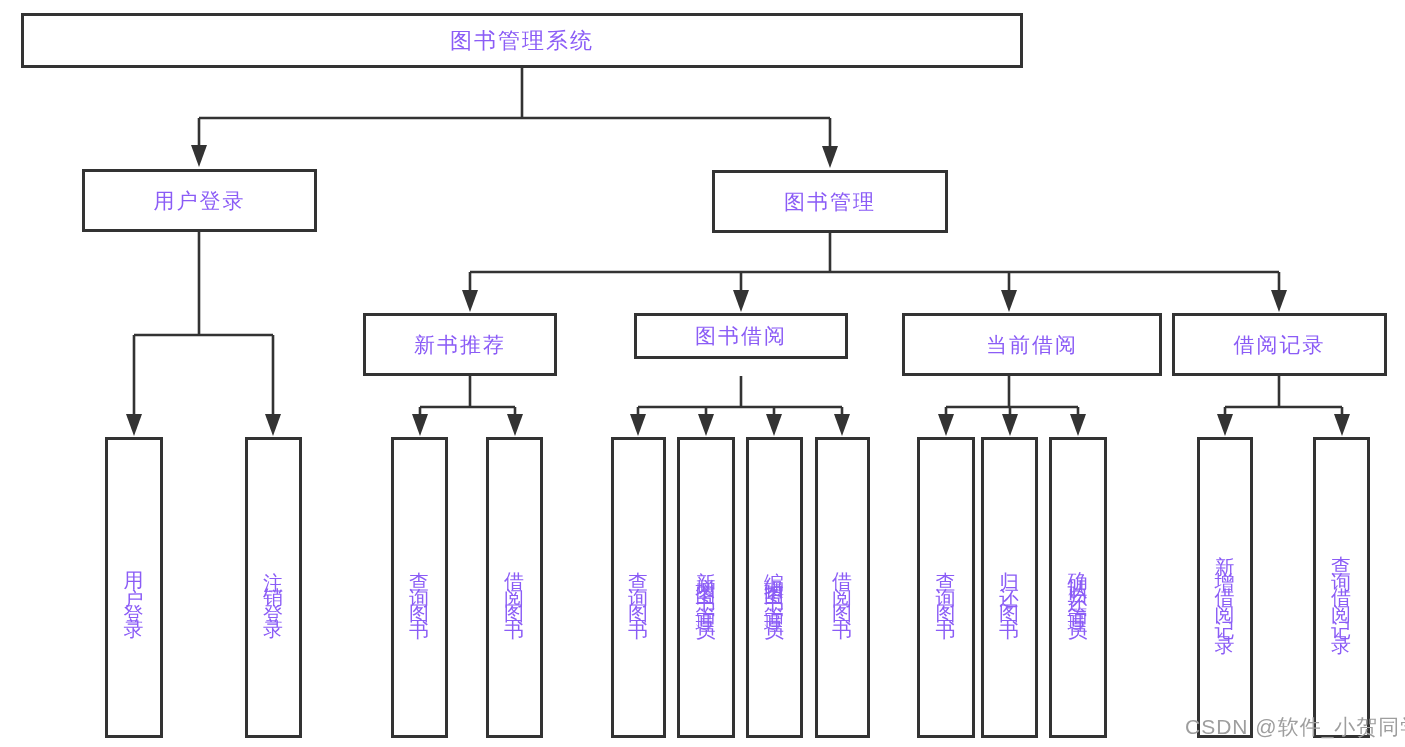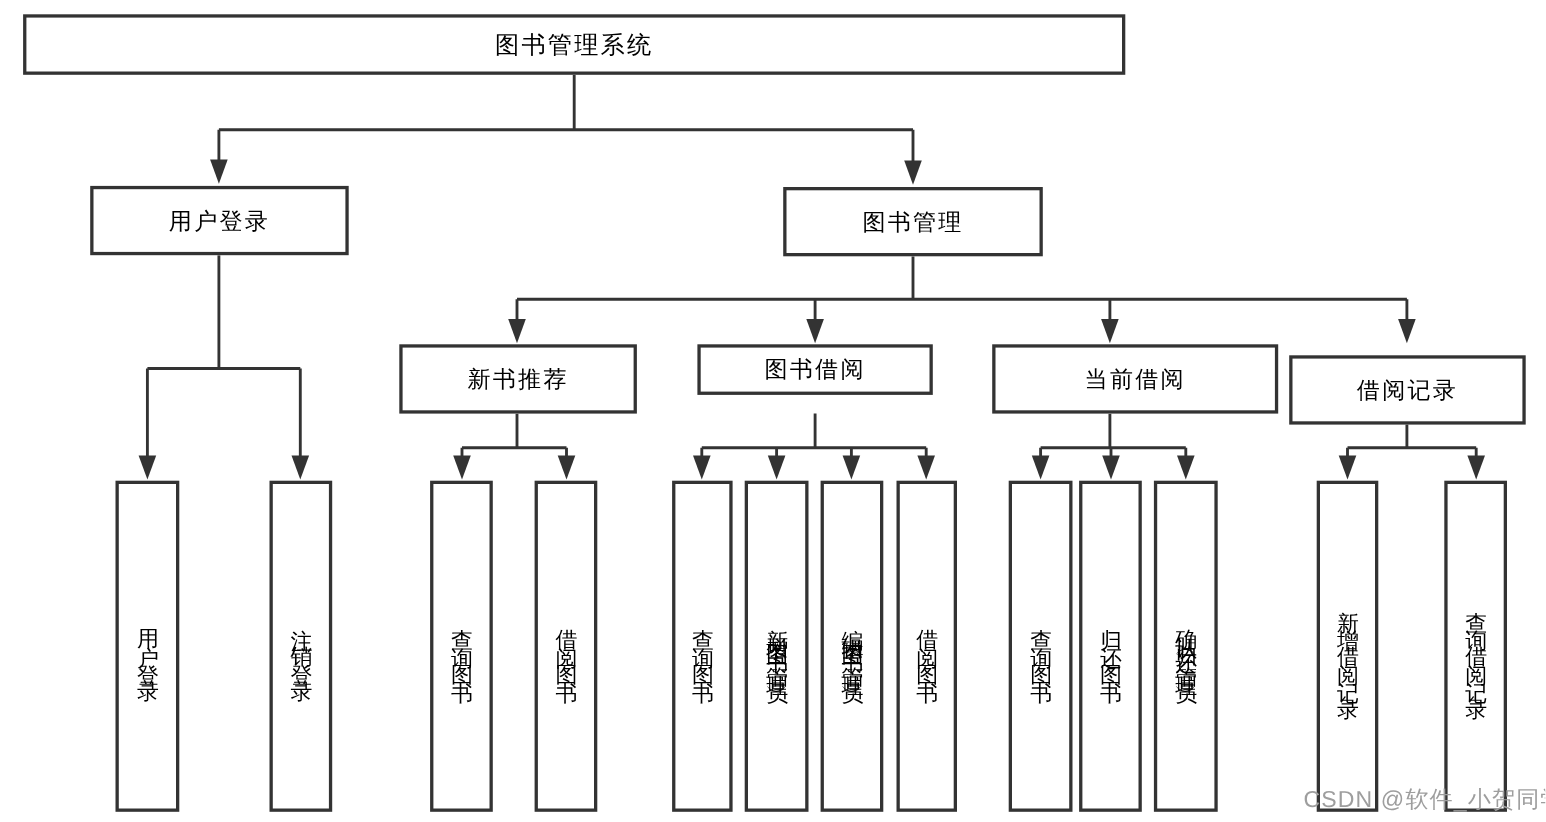--- a/index.html
+++ b/index.html
@@ -3,21 +3,21 @@
 <meta charset="utf-8">
 <style>
   html,body{margin:0;padding:0;background:#ffffff;}
   .stage{
     position:relative;width:1405px;height:747px;background:#ffffff;
     font-family:"Liberation Sans","DejaVu Sans",sans-serif;overflow:hidden;
   }
   .connectors{position:absolute;left:0;top:0;width:1405px;height:747px;}
   .box{
     position:absolute;box-sizing:border-box;background:#ffffff;
-    border:3px solid #333333;color:#000000;
+    border:3px solid #333333;color:#8b5cf6;
     display:flex;align-items:center;justify-content:center;
     font-size:21px;letter-spacing:2px;white-space:nowrap;z-index:2;
   }
   .root{font-size:22px;}
   .vbox{
     writing-mode:vertical-rl;text-orientation:mixed;
     font-size:20px;letter-spacing:16px;line-height:1.0;
   }
   .vbox.dense{letter-spacing:7px;}
   .watermark{
@@ -68,24 +68,24 @@
       <polygon points="1217,414 1233,414 1225,436"></polygon>
       <polygon points="1334,414 1350,414 1342,436"></polygon>
     </g>
   </svg>
 
   <div class="box root" style="left:21px;top:13px;width:1002px;height:55px;">图书管理系统</div>
 
   <div class="box" style="left:82px;top:169px;width:235px;height:63px;">用户登录</div>
   <div class="box" style="left:712px;top:170px;width:236px;height:63px;font-family:Liberation Mono, monospace;">图书管理</div>
 
-  <div class="box" style="left:363px;top:313px;width:216px;height:63px;">新书推荐</div>
+  <div class="box" style="left:363px;top:313px;width:194px;height:63px;">新书推荐</div>
   <div class="box" style="left:634px;top:313px;width:214px;height:46px;">图书借阅</div>
   <div class="box" style="left:902px;top:313px;width:260px;height:63px;">当前借阅</div>
-  <div class="box" style="left:1172px;top:313px;width:215px;height:63px;margin-top:10px;">借阅记录</div>
+  <div class="box" style="left:1172px;top:313px;width:215px;height:63px;">借阅记录</div>
 
   <div class="box vbox" style="left:105px;top:437px;width:58px;height:301px;">用户登录</div>
   <div class="box vbox" style="left:245px;top:437px;width:57px;height:301px;">注销登录</div>
 
   <div class="box vbox" style="left:391px;top:437px;width:57px;height:301px;">查询图书</div>
   <div class="box vbox" style="left:486px;top:437px;width:57px;height:301px;">借阅图书</div>
 
   <div class="box vbox" style="left:611px;top:437px;width:55px;height:301px;">查询图书</div>
   <div class="box vbox dense" style="left:677px;top:437px;width:58px;height:301px;">新增图书（管理员）</div>
   <div class="box vbox dense" style="left:746px;top:437px;width:57px;height:301px;">编辑图书（管理员）</div>

